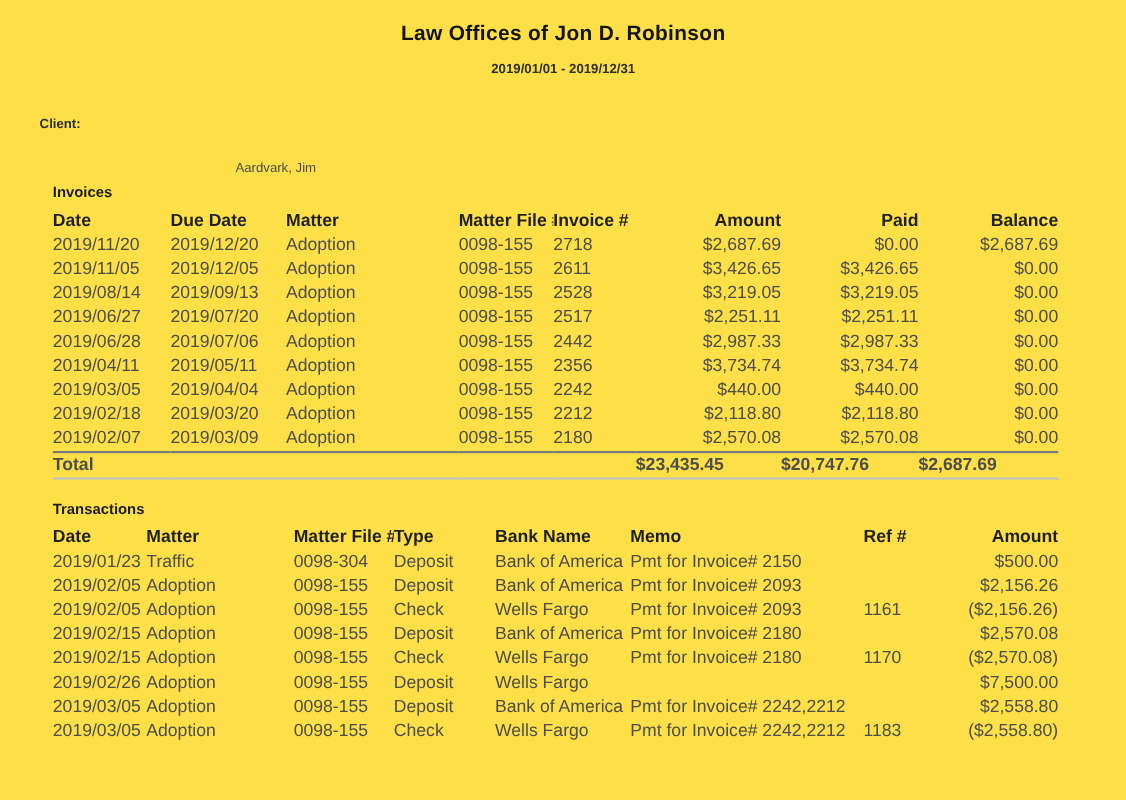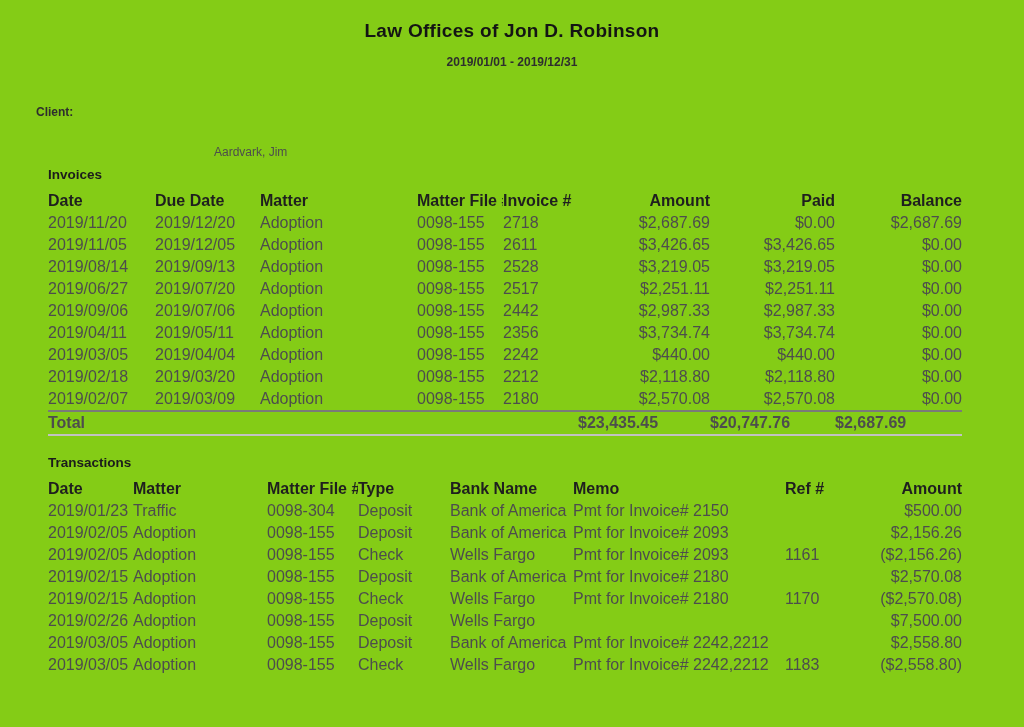--- a/index.html
+++ b/index.html
@@ -1,19 +1,19 @@
 <!DOCTYPE html>
 <html><head>
 <meta charset="utf-8">
 <style>
   html, body { margin: 0; padding: 0; background: #ffffff; }
   .page {
     width: 1024px;
     height: 727px;
-    background: #84cc16;
+    background: #fde047;
     font-family: "Liberation Sans", sans-serif;
     overflow: hidden;
     position: relative;
     box-sizing: border-box;
   }
 
   
   .report-header { text-align: center; padding-top: 20px; }
   .report-title {
     font-size: 19px;
@@ -180,21 +180,21 @@
             <td>2019/06/27</td>
             <td>2019/07/20</td>
             <td>Adoption</td>
             <td>0098-155</td>
             <td>2517</td>
             <td>$2,251.11</td>
             <td>$2,251.11</td>
             <td>$0.00</td>
           </tr>
           <tr>
-            <td>2019/09/06</td>
+            <td>2019/06/28</td>
             <td>2019/07/06</td>
             <td>Adoption</td>
             <td>0098-155</td>
             <td>2442</td>
             <td>$2,987.33</td>
             <td>$2,987.33</td>
             <td>$0.00</td>
           </tr>
           <tr>
             <td>2019/04/11</td>

